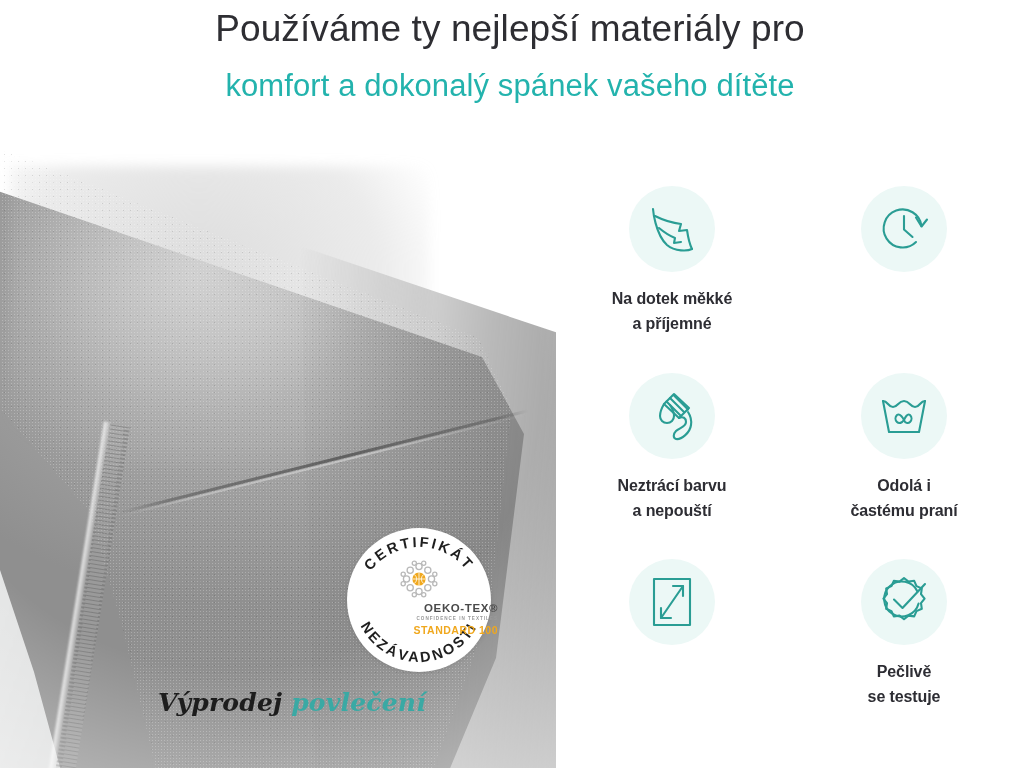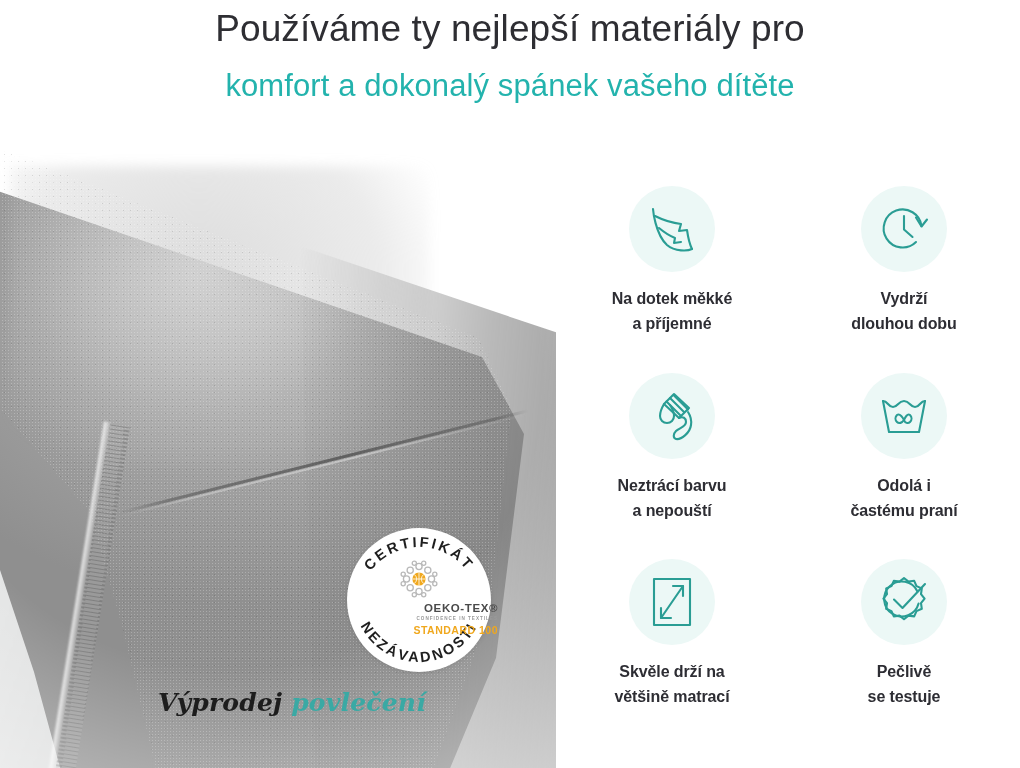--- a/index.html
+++ b/index.html
@@ -428,22 +428,20 @@
     </div>
 
     <div class="feature">
       <div class="feature-icon">
         <svg viewBox="0 0 58 58">
           <path d="M 46.5,26 A 19,19 0 1 0 41,42"></path>
           <path d="M 41,17.5 L 46.5,26.5 L 52,19.5"></path>
           <path d="M 29,16 L 29,29.5 L 37.5,37"></path>
         </svg>
       </div>
-      <div class="feature-label">Vydrží
-dlouhou dobu</div>
     </div>
 
     <div class="feature">
       <div class="feature-icon">
         <svg viewBox="0 0 58 58">
           <path d="M 31,7 L 46,21 L 36,31 L 21,17 Z"></path>
           <path d="M 27,11 L 41,25 M 31,8.5 L 45,22.5 M 23.5,14.5 L 37.5,28.5"></path>
           <path d="M 36,31 C 40,29 43,31 43,35 C 43,40 36,41 33,44 C 30,47 30,51 33,52 C 38,53 47,46 48,38 C 49,31 45,25 45,25"></path>
           <path d="M 21,17 C 21,17 17,24 17,29 C 17,33 20,36 24,36 C 28,36 31,33 31,29 C 31,24 27,18 27,18"></path>
         </svg>
@@ -466,22 +464,20 @@
 
     <div class="feature">
       <div class="feature-icon">
         <svg viewBox="0 0 58 58">
           <rect x="11" y="6" width="36" height="46"></rect>
           <path d="M 18,45 L 40,13"></path>
           <path d="M 18,35 L 18,45 L 28,45"></path>
           <path d="M 30,13 L 40,13 L 40,23"></path>
         </svg>
       </div>
-      <div class="feature-label">Skvěle drží na
-většině matrací</div>
     </div>
 
     <div class="feature">
       <div class="feature-icon">
         <svg viewBox="0 0 58 58">
           <path d="M 29,5 L 33.5,8.6 L 39.2,7.8 L 41.5,13.1 L 46.8,15.4 L 46,21.1 L 49.6,25.6 L 46,30.1 L 46.8,35.8 L 41.5,38.1 L 39.2,43.4 L 33.5,42.6 L 29,46.2 L 24.5,42.6 L 18.8,43.4 L 16.5,38.1 L 11.2,35.8 L 12,30.1 L 8.4,25.6 L 12,21.1 L 11.2,15.4 L 16.5,13.1 L 18.8,7.8 L 24.5,8.6 Z"></path>
           <path d="M 42.5,18.5 A 17.5,17.5 0 1 0 43.6,30.5"></path>
           <path d="M 19,26.5 L 27.5,35 L 50,11"></path>
         </svg>
       </div>

